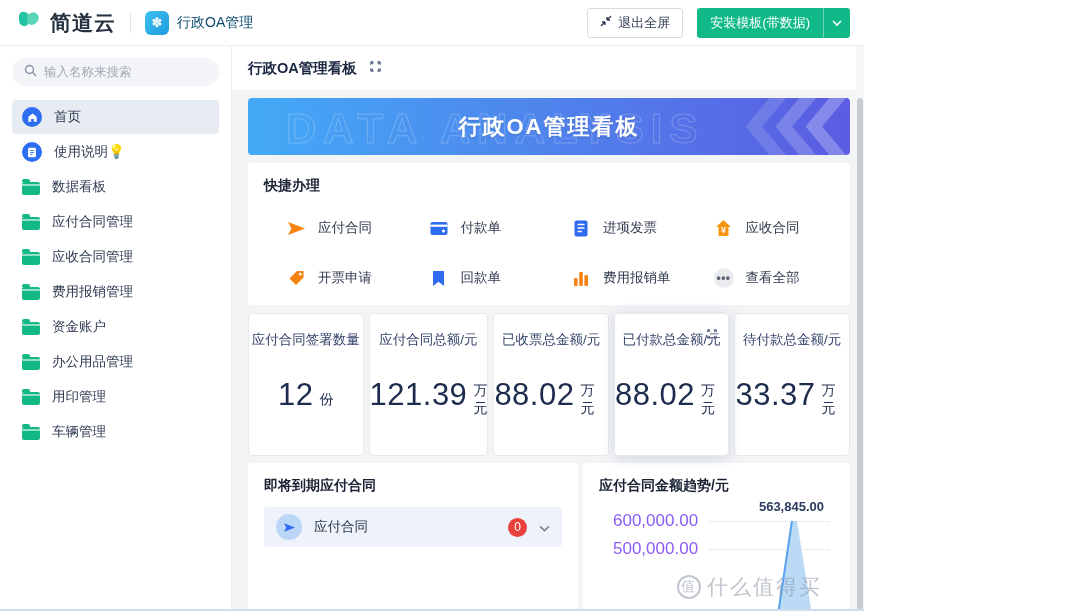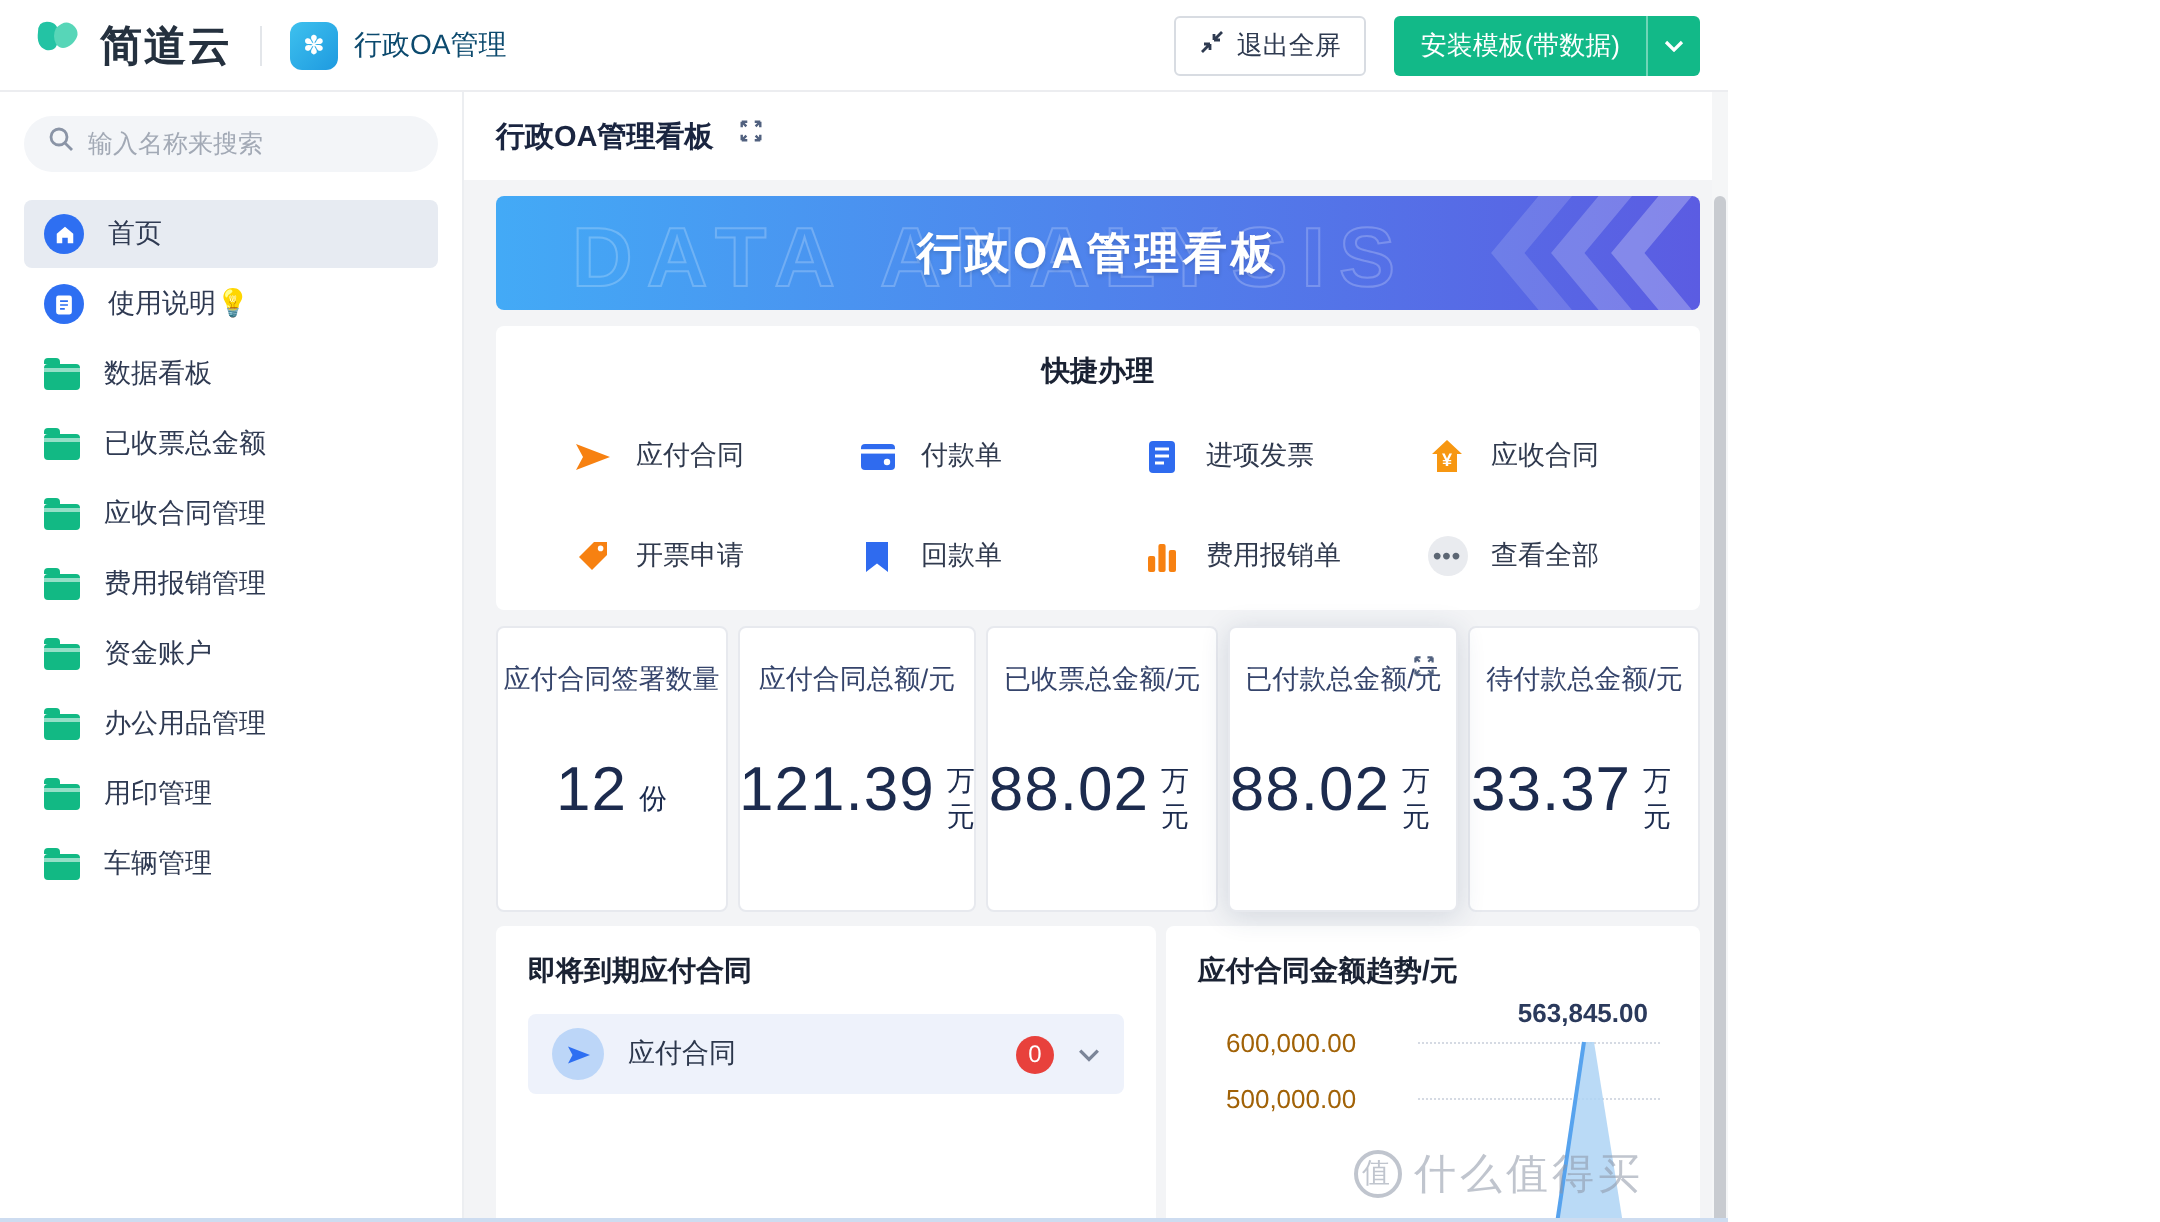--- a/index.html
+++ b/index.html
@@ -61,21 +61,21 @@
   .banner-chevrons { position:absolute; right:4px; top:0; bottom:0; display:flex; }
   .chev { width:44px; height:57px; margin-left:-14px;
     clip-path:polygon(62% 0,100% 0,46% 50%,100% 100%,62% 100%,8% 50%); background:rgba(255,255,255,.14); }
   .chev:nth-child(2){ background:rgba(255,255,255,.20); }
   .chev:nth-child(3){ background:rgba(255,255,255,.26); }
 
   
   .panel { background:#fff; border-radius:4px; }
   .panel-title { font-size:14px; font-weight:bold; color:#1a2233; }
 
-  .quick-panel { margin-top:8px; height:142px; padding:14px 16px;text-align:center; }
+  .quick-panel { margin-top:8px; height:142px; padding:14px 16px; }
   .quick-grid { display:grid; grid-template-columns:repeat(4,1fr); row-gap:8px; margin-top:12px; }
   .quick-item { display:flex; align-items:center; gap:12px; height:42px; padding-left:22px;
     font-size:13.5px; color:#303a4e; cursor:pointer; }
   .qicon { width:20px; height:20px; display:flex; align-items:center; justify-content:center; flex:none; }
   .ellipsis-bg { width:20px; height:20px; border-radius:50%; background:#e9ebef; color:#5c6673;
     font-size:12px; font-weight:bold; display:flex; align-items:center; justify-content:center; letter-spacing:.5px; }
 
   
   .tabs { margin-top:12px; display:flex; align-items:flex-end; border-bottom:2px solid #4080ee; }
   .tab { height:38px; padding:0 18px; display:flex; align-items:center; font-size:13.5px;
@@ -101,21 +101,21 @@
     display:flex; align-items:center; gap:12px; padding:0 12px; cursor:pointer; }
   .send-bubble { width:26px; height:26px; border-radius:50%; background:#bcd6f8; display:flex;
     align-items:center; justify-content:center; }
   .expiring-label { font-size:13.5px; color:#2c374c; }
   .badge { margin-left:auto; min-width:19px; height:19px; border-radius:10px; background:#e8413c;
     color:#fff; font-size:12px; display:flex; align-items:center; justify-content:center; padding:0 5px; }
 
   .trend-panel { flex:1; height:150px; padding:14px 16px; position:relative; overflow:hidden; }
   .trend-body { margin-top:12px; padding-left:14px; }
   .tick-row { display:flex; align-items:center; height:28px; }
-  .tick-label { width:86px; font-size:13px; color:#a16207; }
+  .tick-label { width:86px; font-size:17px; color:#8b5cf6; }
   .dotline { flex:1; border-top:1px dotted #d5dae3; margin:0 4px 0 10px; }
   .peak-label { position:absolute; top:36px; right:26px; font-size:13px; font-weight:bold; color:#2b3a5c; }
   .spike { position:absolute; top:52px; right:36px; }
 
   
   .page-watermark { position:absolute; right:42px; bottom:10px; display:flex; align-items:center; gap:6px;
     color:rgba(140,150,165,.55); font-size:21px; letter-spacing:2px; z-index:40; pointer-events:none; }
   .wm-badge { width:24px; height:24px; border:2px solid rgba(140,150,165,.55); border-radius:50%;
     font-size:14px; display:flex; align-items:center; justify-content:center; }
   .scrollbar { position:absolute; top:46px; right:0; width:8px; bottom:0; background:#f5f6f7; z-index:35; }
@@ -190,21 +190,21 @@
           </svg>
       </span>
       <span>使用说明💡</span>
     </div>
     <div class="menu-item">
       <span class="folder"></span>
       <span>数据看板</span>
     </div>
     <div class="menu-item">
       <span class="folder"></span>
-      <span>已收票总金额</span>
+      <span>应付合同管理</span>
     </div>
     <div class="menu-item">
       <span class="folder"></span>
       <span>应收合同管理</span>
     </div>
     <div class="menu-item">
       <span class="folder"></span>
       <span>费用报销管理</span>
     </div>
     <div class="menu-item">

